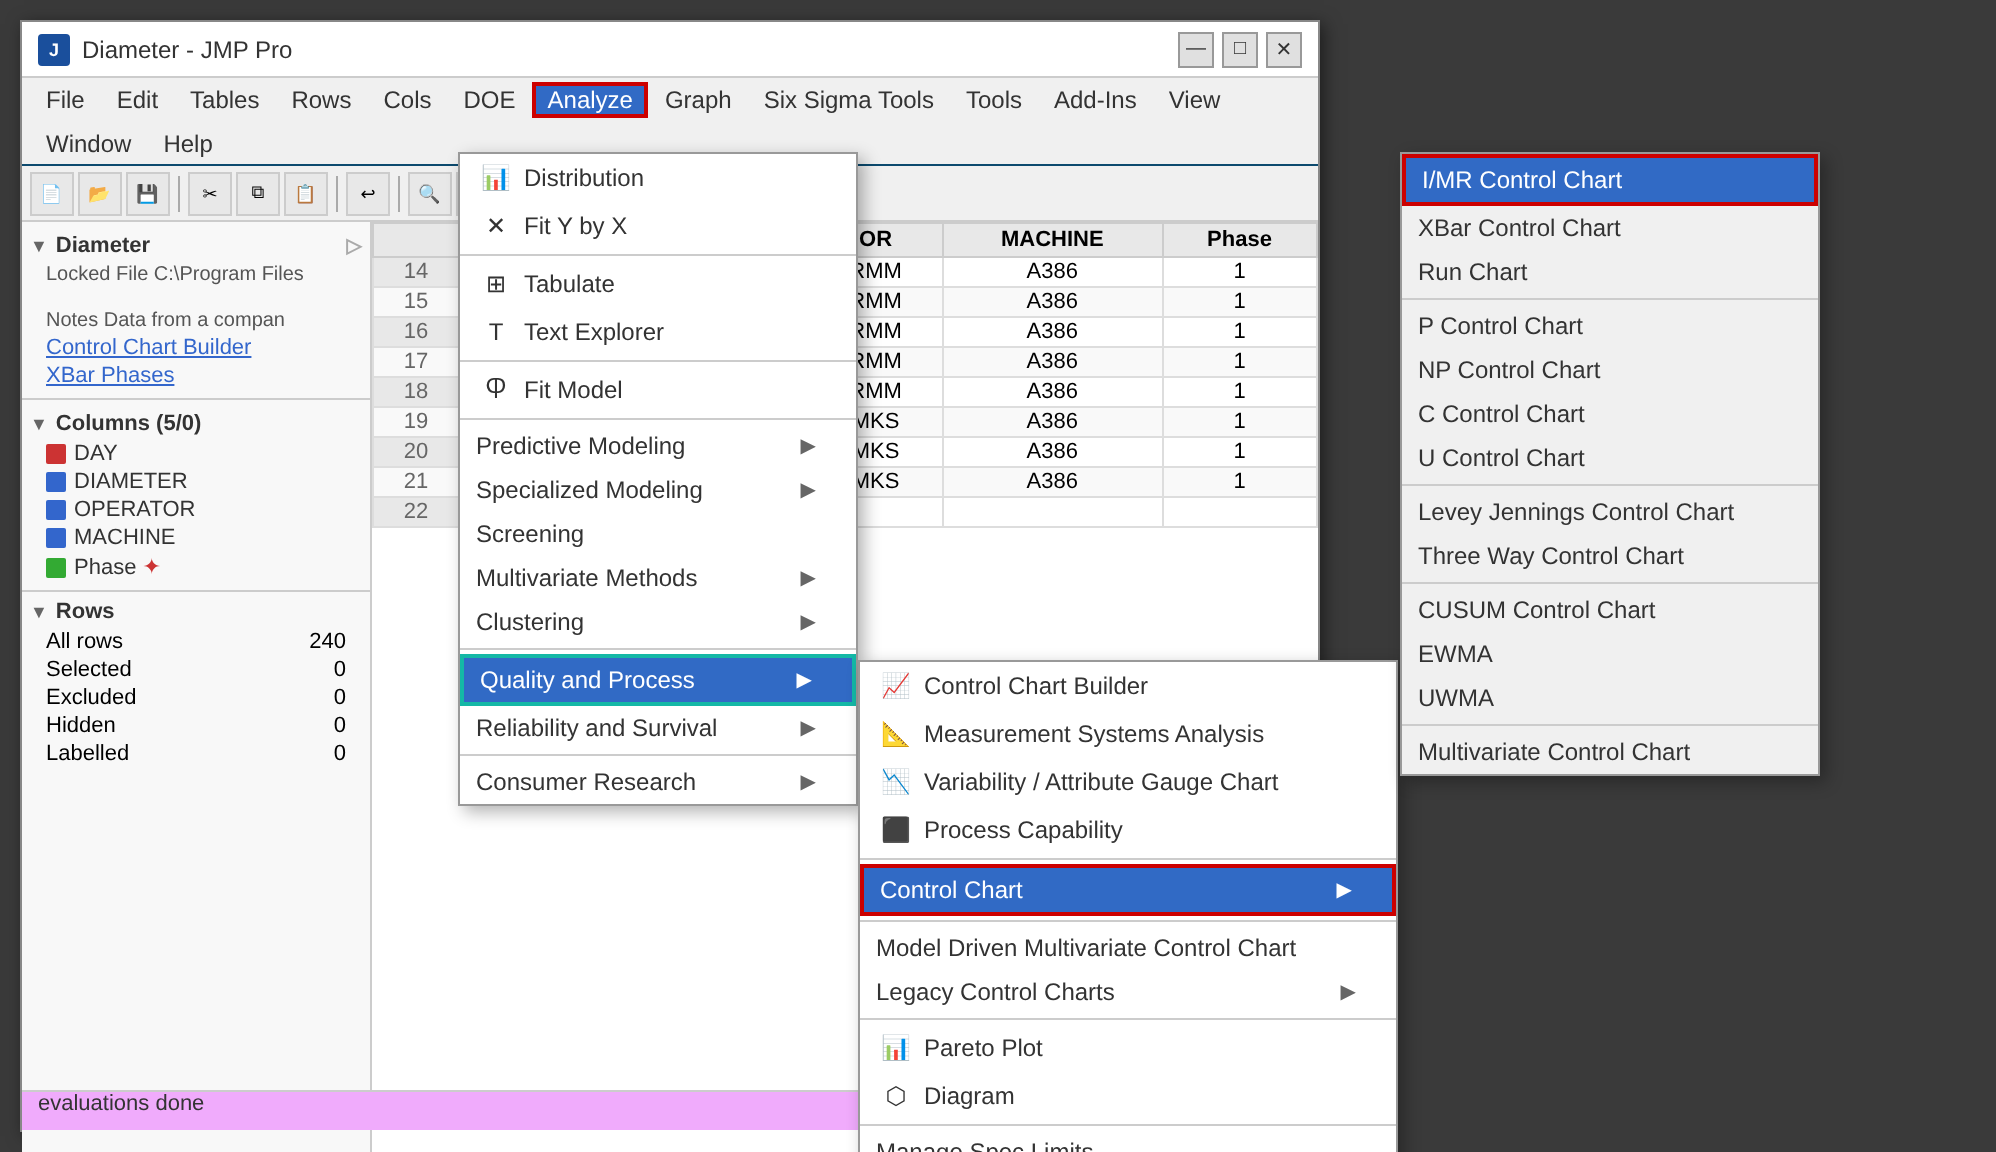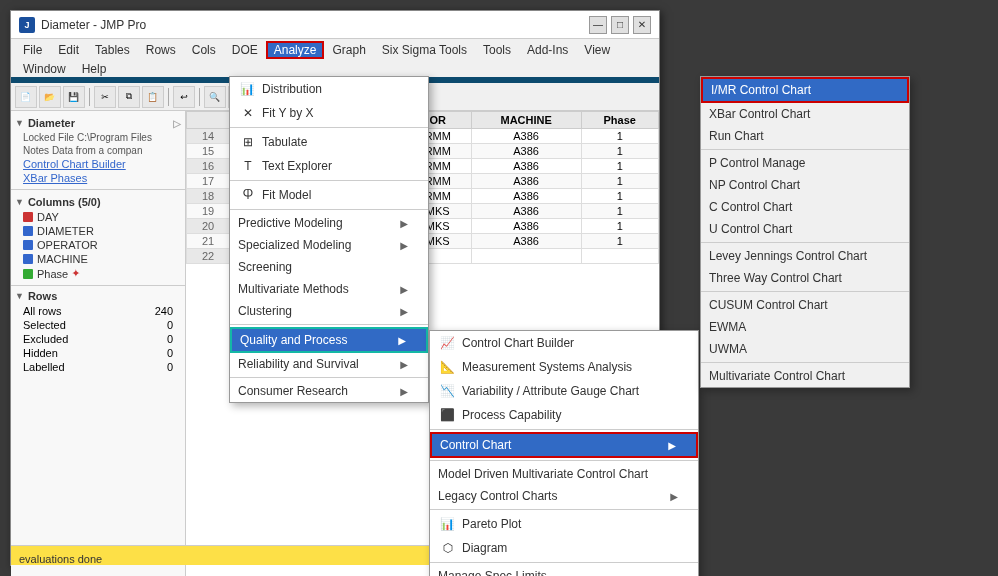--- a/index.html
+++ b/index.html
@@ -67,21 +67,21 @@
       color: #333;
     }
 
     
     .menu-bar {
       background: #f0f0f0;
       height: 22px;
       display: flex;
       align-items: center;
       padding: 0 4px;
-      border-bottom: 6px solid #0c4a6e;
+      border-bottom: 1px solid #0c4a6e;
       font-size: 12px;
     }
 
     .menu-item {
       padding: 2px 8px;
       cursor: pointer;
       color: #333;
     }
 
     
@@ -211,24 +211,24 @@
       background: #e8e8e8;
       color: #666;
       font-size: 10px;
       text-align: right;
       padding-right: 4px;
     }
 
     
     .status-bar {
       height: 20px;
-      background: #fde047;
+      background: #f0abfc;
       border-top: 1px solid #ccc;
       display: flex;
-      align-items: flex-end;
+      align-items: flex-start;
       padding: 0 8px;
       font-size: 11px;
       color: #333;
       position: absolute;
       bottom: 0;
       left: 0;
       right: 0;
     }
 
     
@@ -384,21 +384,21 @@
 
     <div class="left-panel">
 
       <div class="panel-section">
         <div class="panel-header">
           <span class="panel-header-arrow">▼</span>
           <span>Diameter</span>
           <span style="margin-left:auto; color:#aaa; font-size:10px;">▷</span>
         </div>
         <div style="font-size:10px; color:#555; padding: 1px 8px;">Locked File  C:\Program Files</div>
-        <div style="font-size:10px; color:#555; padding: 1px 8px;">Notes  Data from a compan</div>
+        <div style="font-size:10px; color:#555; padding: 1px 8px; margin-top: 10px;">Notes  Data from a compan</div>
         <div class="panel-item">
           <span style="color:#3366cc; text-decoration:underline; font-size:11px;">Control Chart Builder</span>
         </div>
         <div class="panel-item">
           <span style="color:#3366cc; text-decoration:underline; font-size:11px;">XBar Phases</span>
         </div>
       </div>
 
       <div class="panel-section">
         <div class="panel-header">
@@ -690,21 +690,21 @@
       <span>I/MR Control Chart</span>
     </div>
     <div class="dropdown-item">
       <span>XBar Control Chart</span>
     </div>
     <div class="dropdown-item">
       <span>Run Chart</span>
     </div>
     <div class="dropdown-separator"></div>
     <div class="dropdown-item">
-      <span>P Control Manage</span>
+      <span>P Control Chart</span>
     </div>
     <div class="dropdown-item">
       <span>NP Control Chart</span>
     </div>
     <div class="dropdown-item">
       <span>C Control Chart</span>
     </div>
     <div class="dropdown-item">
       <span>U Control Chart</span>
     </div>

